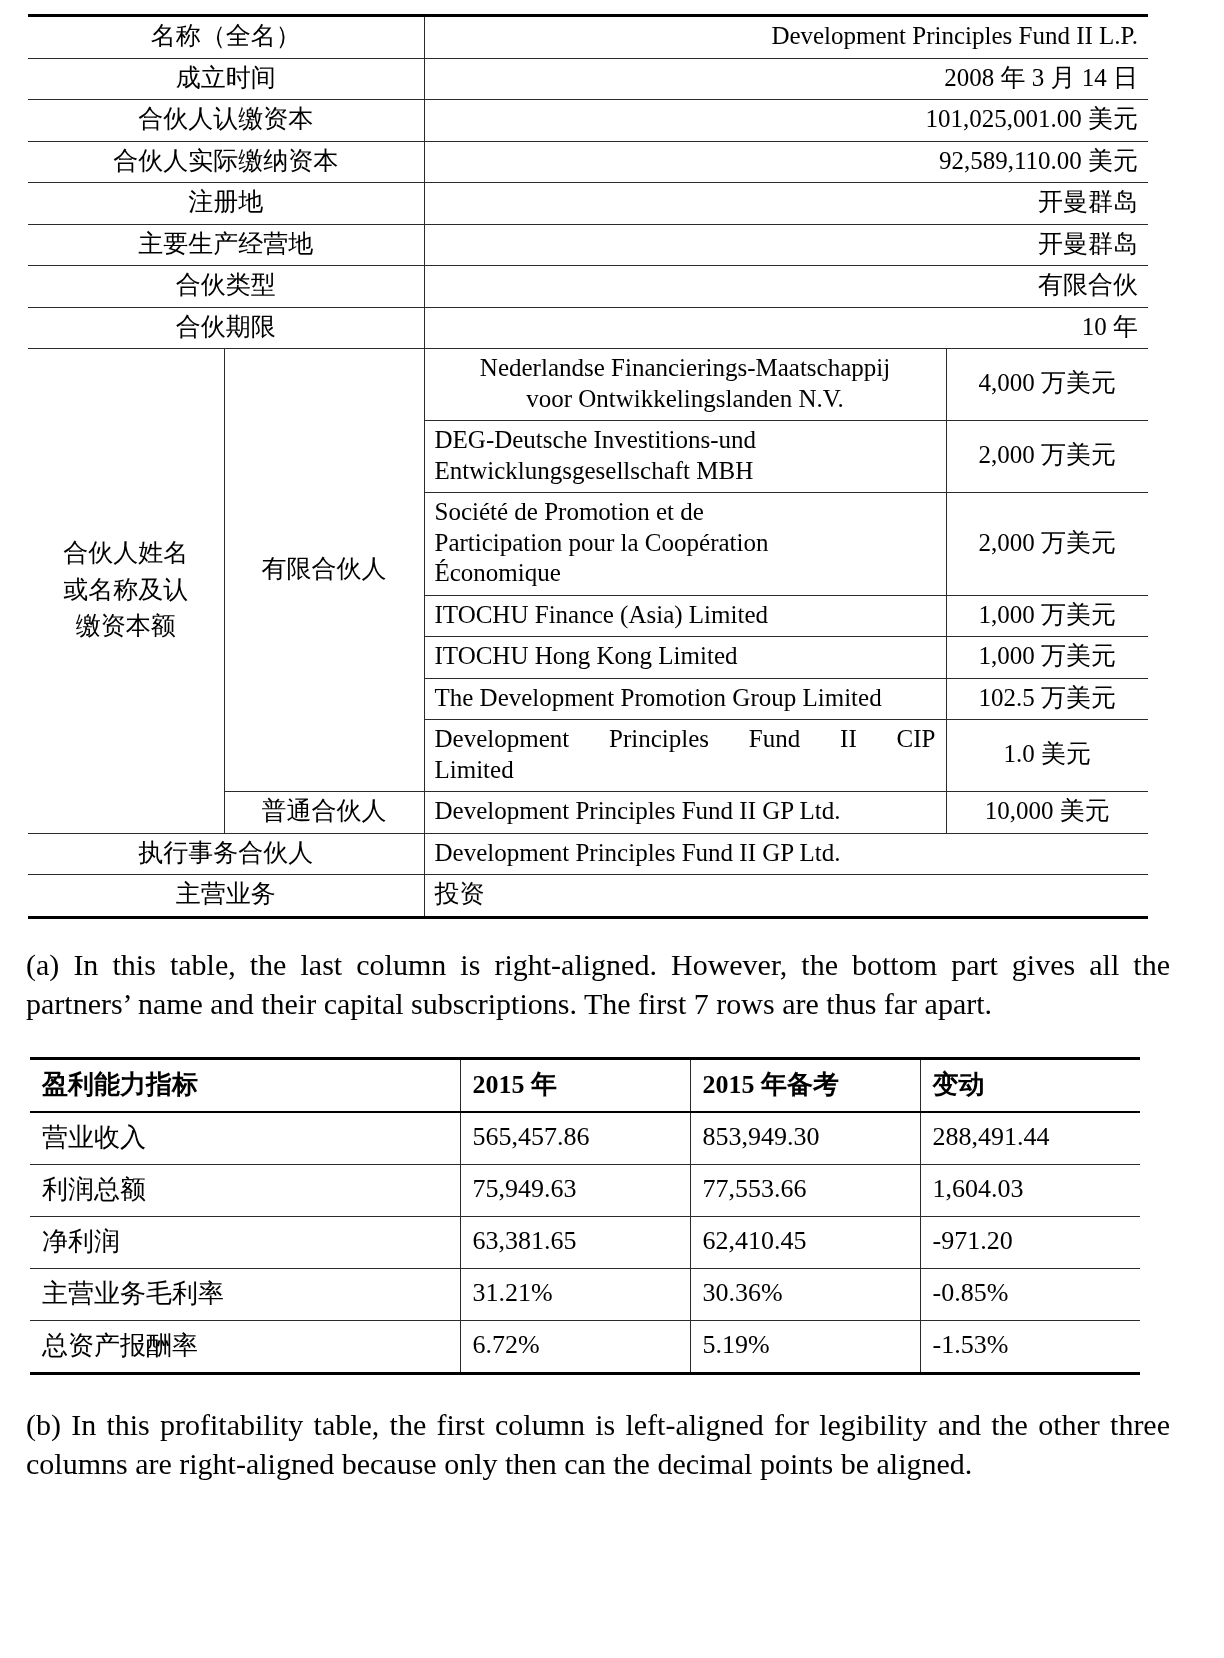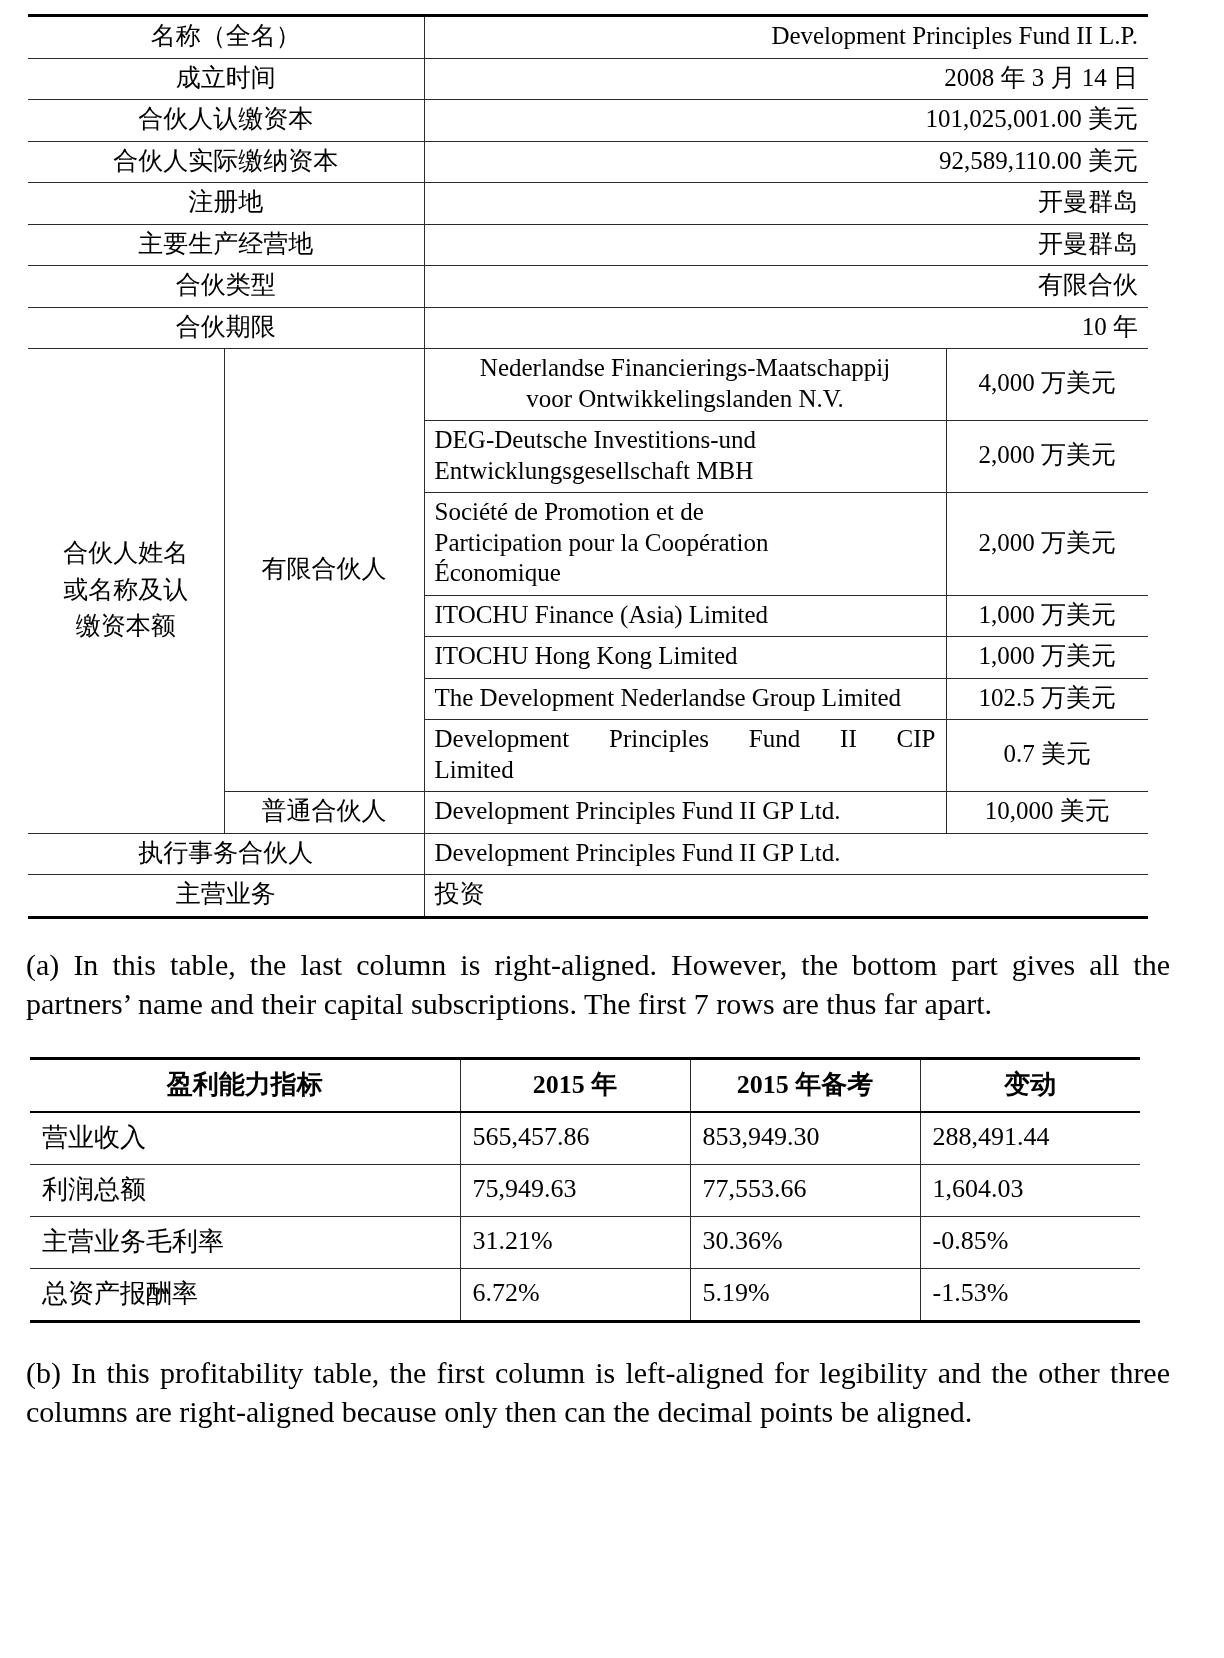--- a/index.html
+++ b/index.html
@@ -78,21 +78,21 @@
     table-layout: fixed;
     width: 1110px;
     margin: 34px 0 0 30px;
     font-size: 26px;
   }
   .tbl-b td, .tbl-b th {
     padding: 7px 12px 9px 12px;
     border: 0;
     font-weight: normal;
   }
-  .tbl-b th { font-weight: bold; text-align: center; }
+  .tbl-b th { font-weight: bold; text-align: left; }
   .tbl-b .vsep { border-left: 1.6px solid #2b2b2b; }
   .tbl-b .r-top { border-top: 3px solid #000; }
   .tbl-b .r-mid { border-top: 1.6px solid #2b2b2b; }
   .tbl-b .r-hdr { border-top: 2.4px solid #000; margin-top: 35px; }
   .tbl-b .r-bot { border-bottom: 3px solid #000; }
   .num { }
   .lbl { text-align: left; }
 </style>
 </head>
 <body>
@@ -176,30 +176,30 @@
         <td class="val-l rule-mid vline-l">ITOCHU Finance (Asia) Limited</td>
         <td class="val-c rule-mid vline-l">1,000 万美元</td>
       </tr>
 
       <tr>
         <td class="val-l rule-mid vline-l">ITOCHU Hong Kong Limited</td>
         <td class="val-c rule-mid vline-l">1,000 万美元</td>
       </tr>
 
       <tr>
-        <td class="val-l rule-mid vline-l">The Development Nederlandse Group Limited</td>
+        <td class="val-l rule-mid vline-l">The Development Promotion Group Limited</td>
         <td class="val-c rule-mid vline-l">102.5 万美元</td>
       </tr>
 
       <tr>
         <td class="rule-mid vline-l">
           <div class="just-cell">Development Principles Fund II CIP</div>
           <div class="val-l">Limited</div>
         </td>
-        <td class="val-c rule-mid vline-l">0.7 美元</td>
+        <td class="val-c rule-mid vline-l">1.0 美元</td>
       </tr>
 
       <tr>
         <td class="lab cjk rule-mid vline-l">普通合伙人</td>
         <td class="val-l rule-mid vline-l">Development Principles Fund II GP Ltd.</td>
         <td class="val-c rule-mid vline-l">10,000 美元</td>
       </tr>
 
       <tr>
         <td class="lab cjk rule-mid" colspan="2">执行事务合伙人</td>
@@ -236,20 +236,26 @@
         <td class="num r-hdr vsep">853,949.30</td>
         <td class="num r-hdr vsep">288,491.44</td>
       </tr>
       <tr>
         <td class="lbl r-mid">利润总额</td>
         <td class="num r-mid vsep">75,949.63</td>
         <td class="num r-mid vsep">77,553.66</td>
         <td class="num r-mid vsep">1,604.03</td>
       </tr>
       <tr>
+        <td class="lbl r-mid">净利润</td>
+        <td class="num r-mid vsep">63,381.65</td>
+        <td class="num r-mid vsep">62,410.45</td>
+        <td class="num r-mid vsep">-971.20</td>
+      </tr>
+      <tr>
         <td class="lbl r-mid">主营业务毛利率</td>
         <td class="num r-mid vsep">31.21%</td>
         <td class="num r-mid vsep">30.36%</td>
         <td class="num r-mid vsep">-0.85%</td>
       </tr>
       <tr>
         <td class="lbl r-mid r-bot">总资产报酬率</td>
         <td class="num r-mid r-bot vsep">6.72%</td>
         <td class="num r-mid r-bot vsep">5.19%</td>
         <td class="num r-mid r-bot vsep">-1.53%</td>

